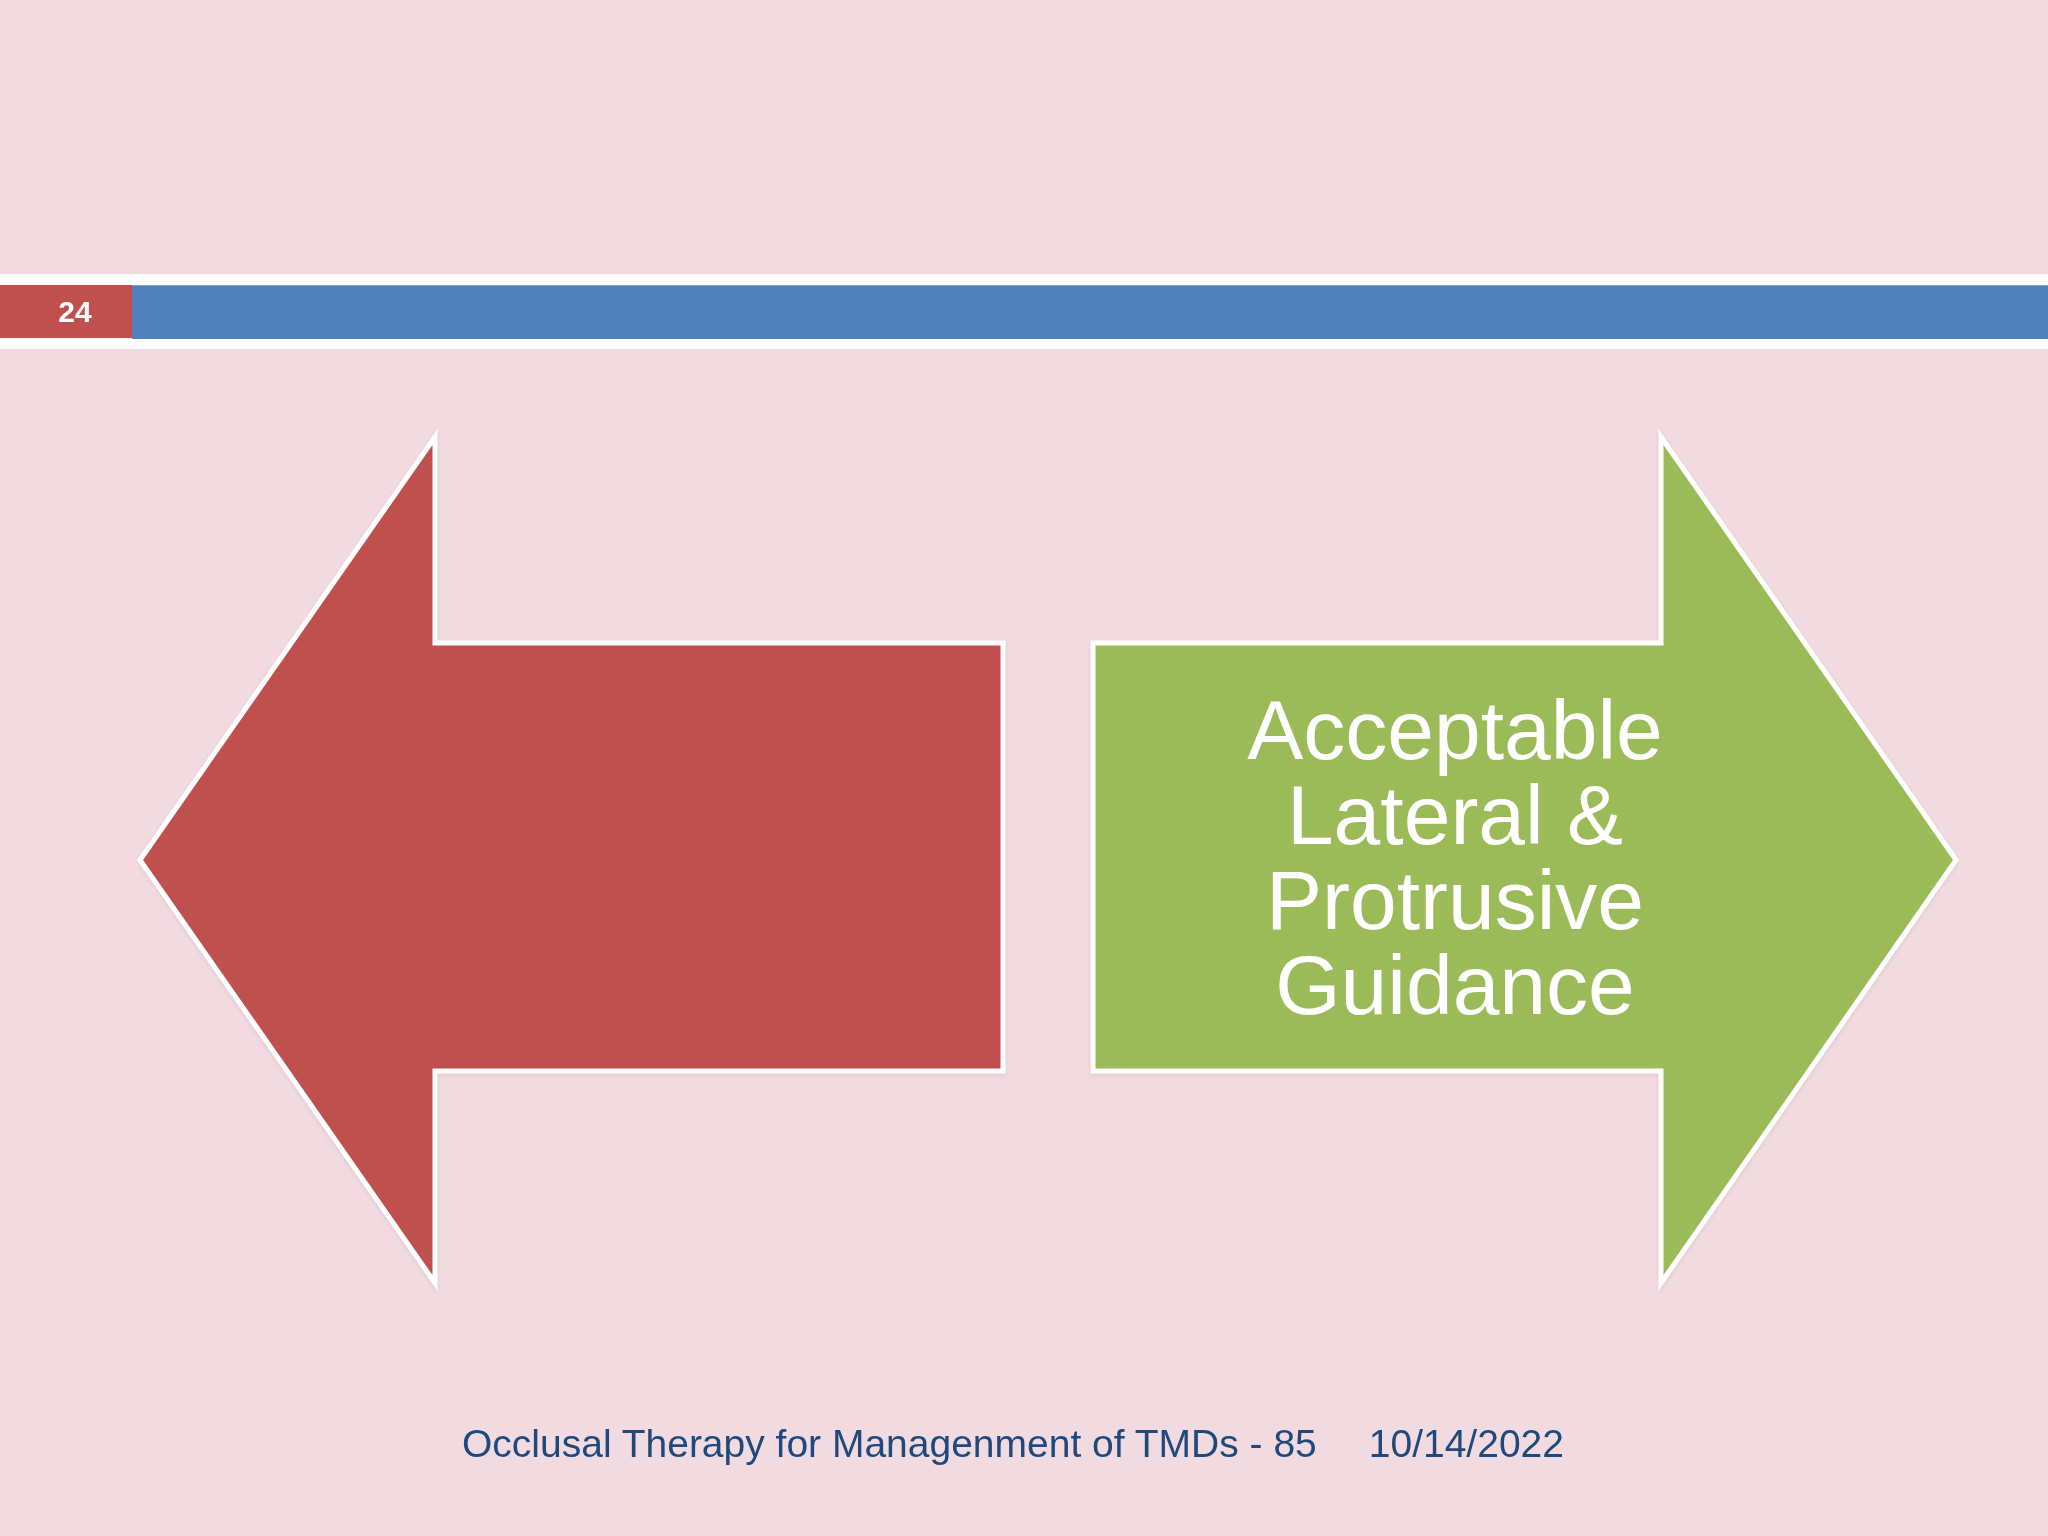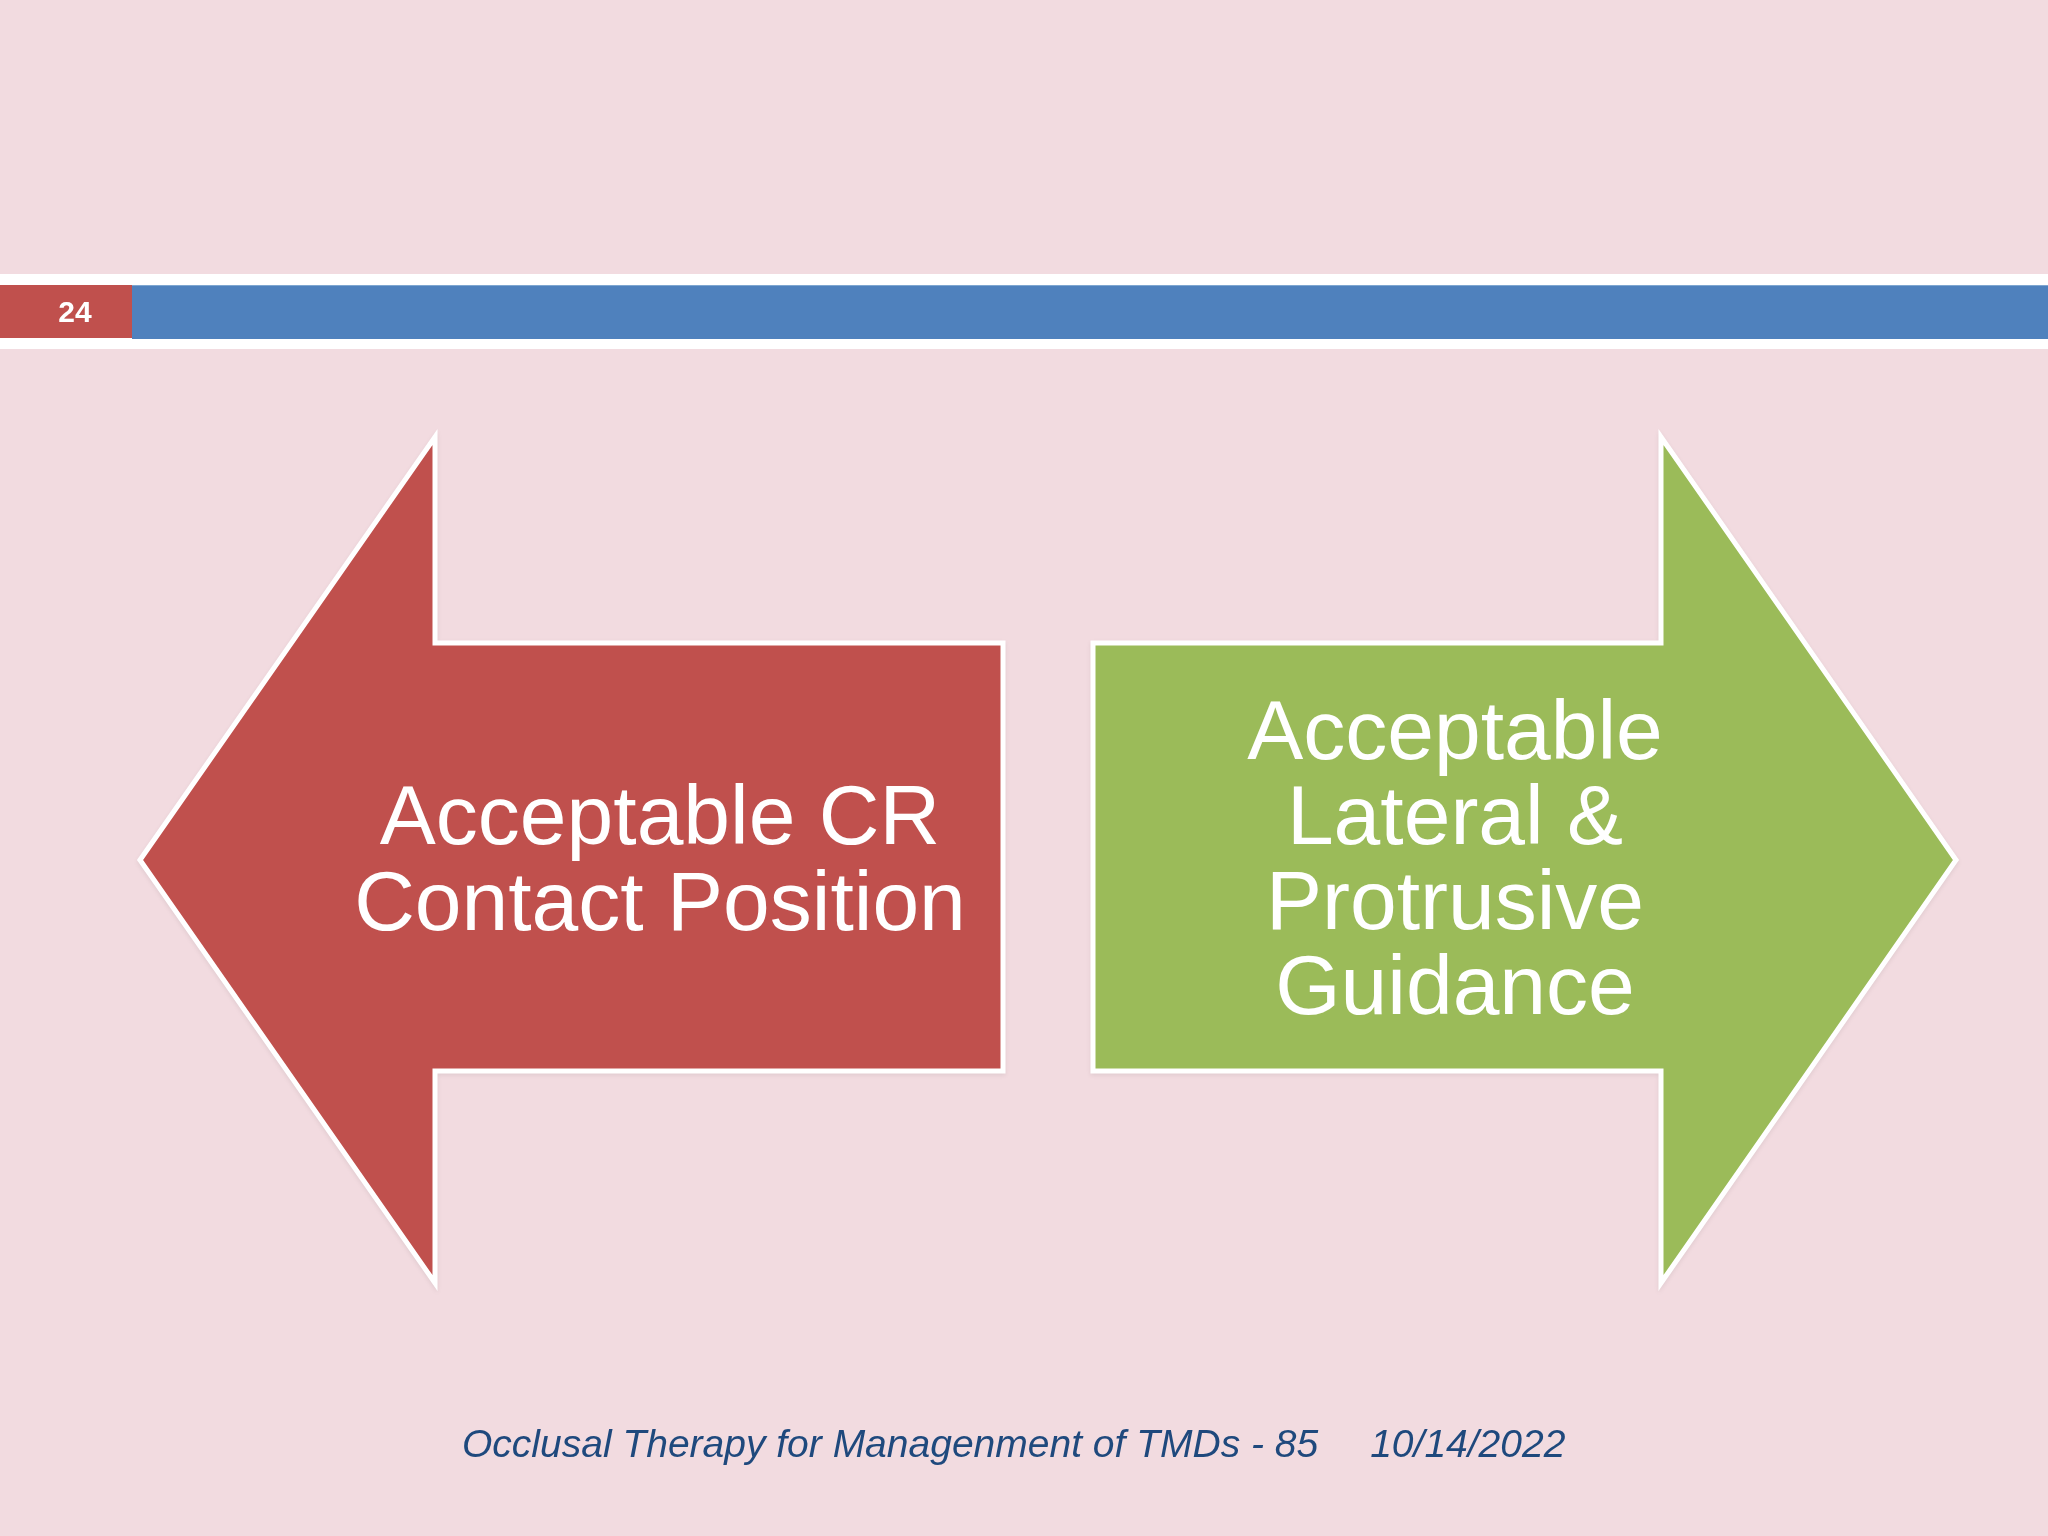--- a/index.html
+++ b/index.html
@@ -90,41 +90,38 @@
   
   .footer {
     position: absolute;
     left: 462px;
     top: 1422px;
     display: flex;
     gap: 52px;
     color: var(--footer_text);
     font-size: 39px;
     white-space: nowrap;
-    font-style: italic;
   }
 </style>
 </head>
 <body>
 
 <div class="slide">
 
   <div class="header-band"></div>
 
   <div class="page-number-badge">
     <span>24</span>
   </div>
 
   <div class="header-bar"></div>
 
   <svg class="arrow-svg left" width="863" height="846" viewBox="0 0 863 846" aria-hidden="true">
     <polygon points="0,423 295,0 295,206 863,206 863,634 295,634 295,846"></polygon>
   </svg>
-  <div class="arrow-label left">Acceptable CR
-Contact Position</div>
 
   <svg class="arrow-svg right" width="863" height="846" viewBox="0 0 863 846" aria-hidden="true">
     <polygon points="863,423 568,0 568,206 0,206 0,634 568,634 568,846"></polygon>
   </svg>
   <div class="arrow-label right">Acceptable
 Lateral &amp;
 Protrusive
 Guidance</div>
 
   <div class="footer">

